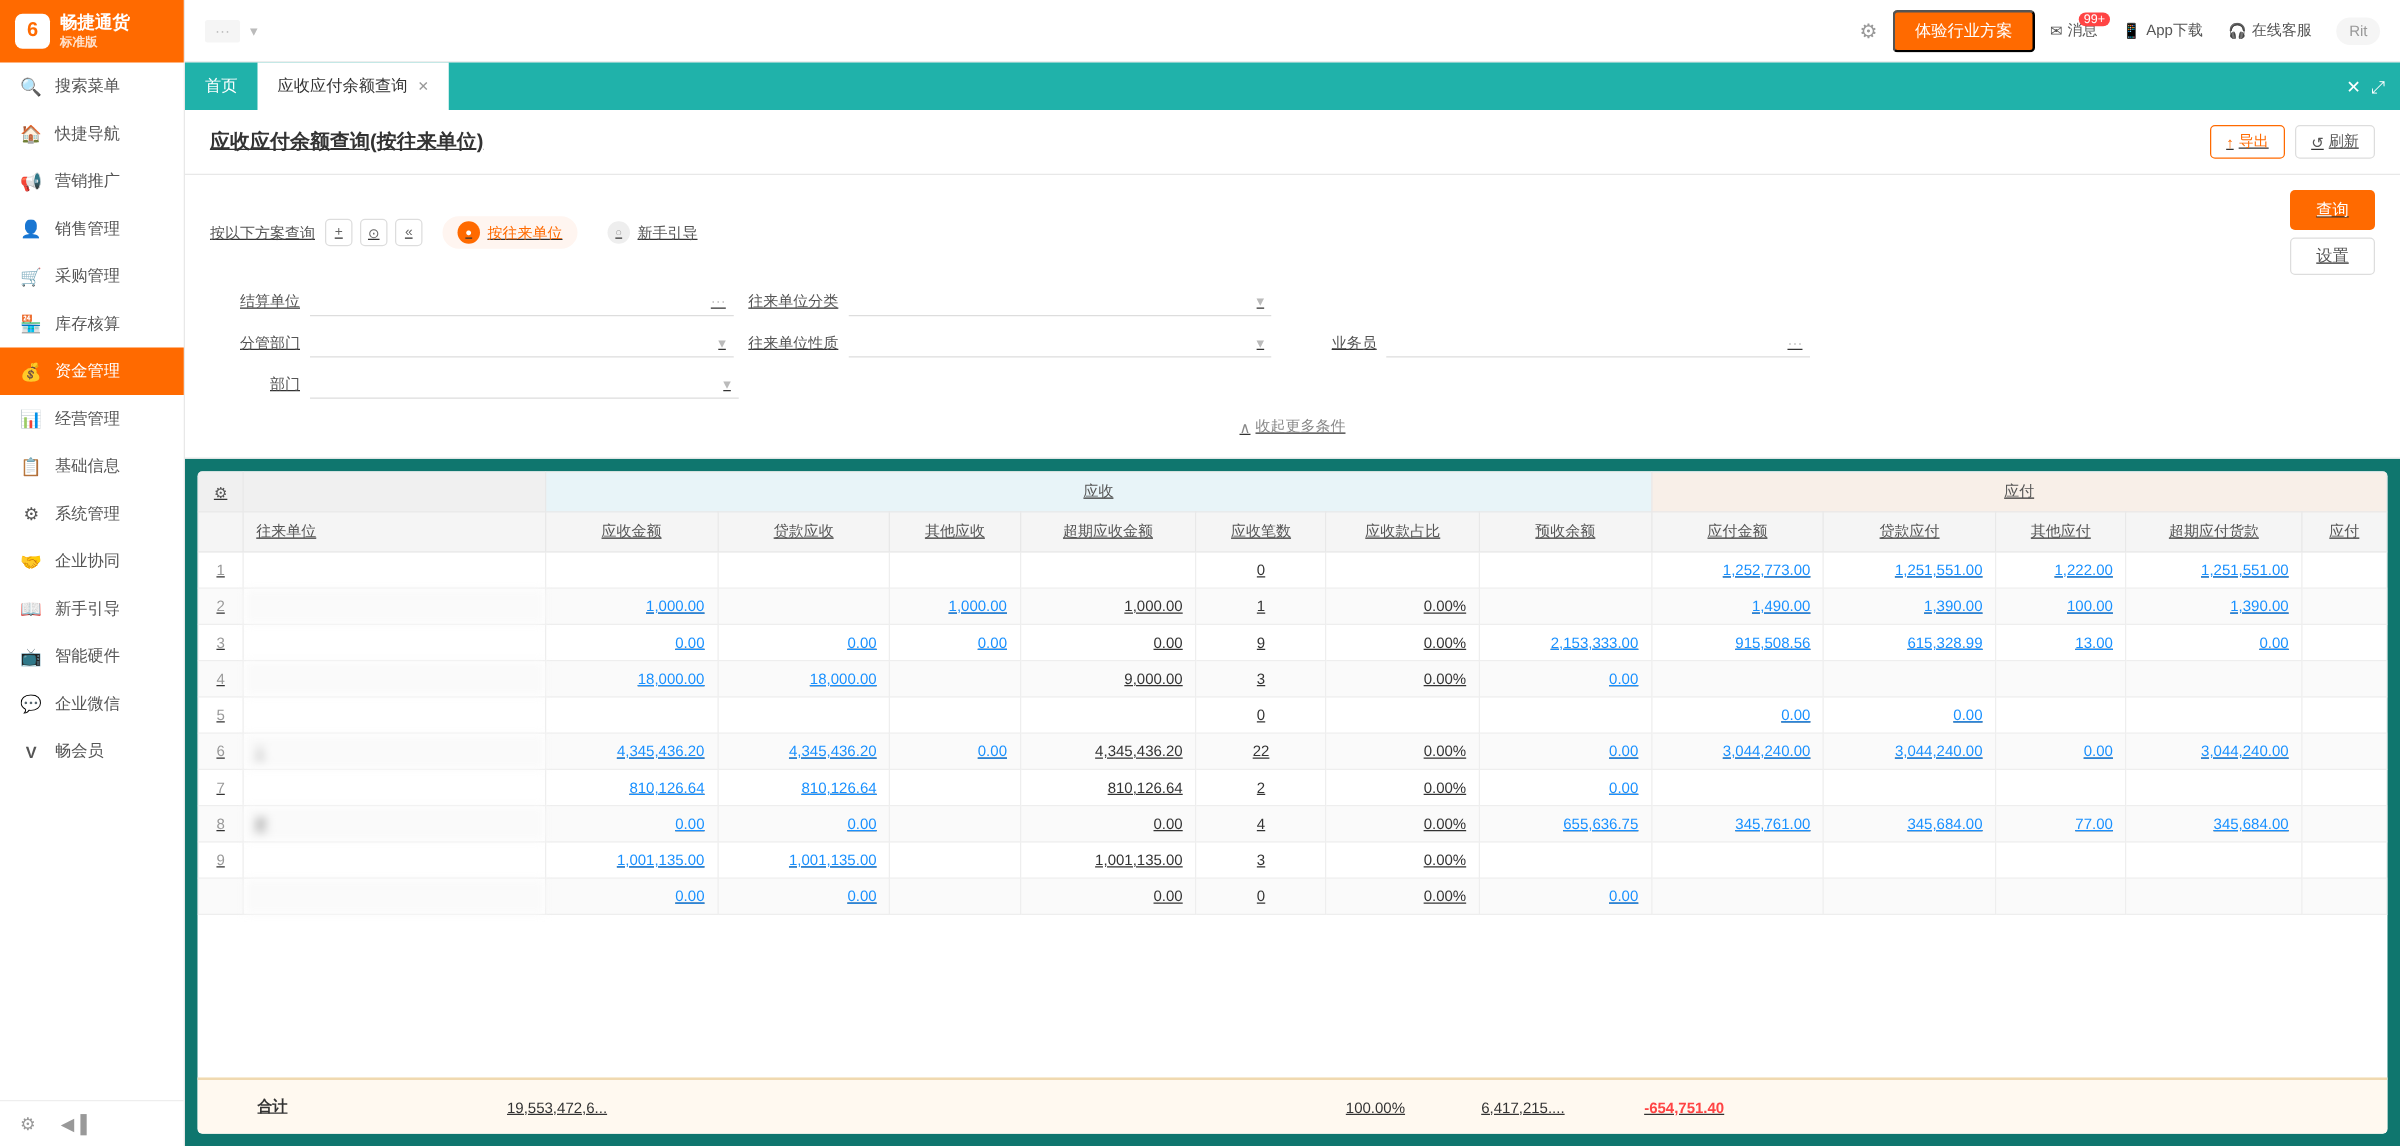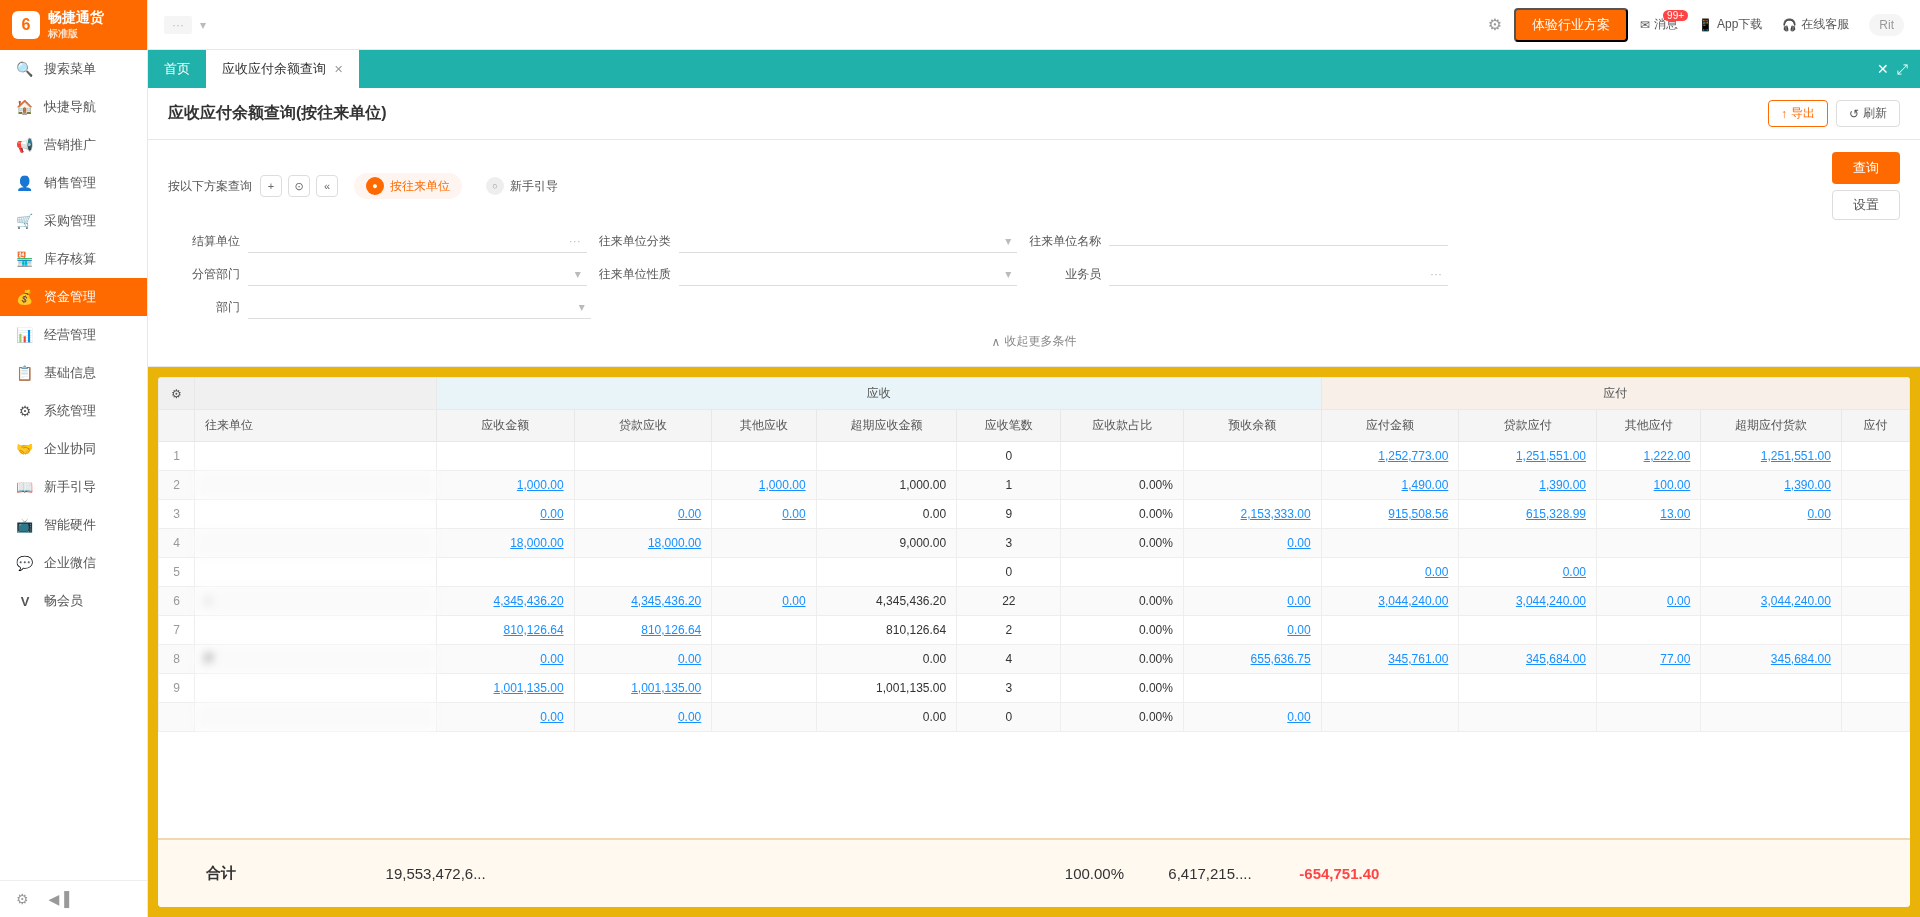--- a/index.html
+++ b/index.html
@@ -72,21 +72,21 @@
       color: #fff; cursor: pointer; font-size: 13px; position: relative;
     }
     .tab.home { background: transparent; }
     .tab.active { background: #fff; color: #333; }
     .tab .tab-close { margin-left: 8px; color: #999; font-size: 11px; }
     .tabbar-actions { margin-left: auto; display: flex; align-items: center; padding-right: 12px; gap: 8px; }
     .tabbar-actions span { color: #fff; cursor: pointer; font-size: 14px; }
 
     
     .content {
-      flex: 1; background: #eab308; overflow: hidden; display: flex; flex-direction: column;
+      flex: 1; background: #0f766e; overflow: hidden; display: flex; flex-direction: column; text-decoration: underline;
     }
 
     
     .page-header {
       background: #fff; padding: 12px 20px 0; border-bottom: 1px solid #e8e8e8;
       display: flex; align-items: center; justify-content: space-between;
     }
     .page-title { font-size: 16px; font-weight: 600; color: #333; padding-bottom: 12px; }
     .page-actions { display: flex; gap: 8px; padding-bottom: 12px; }
     .btn-export {
@@ -355,25 +355,20 @@
           <div class="filter-input" style="flex:1;display:flex;justify-content:space-between;border-bottom:1px solid #ddd;padding:4px 6px;">
             <span></span>
               <span class="fi-dots">···</span>
           </div>
         </div>
         <div class="filter-field">
           <span class="filter-field-label">往来单位分类</span>
           <div class="filter-input" style="flex:1;display:flex;justify-content:space-between;border-bottom:1px solid #ddd;padding:4px 6px;">
             <span></span>
               <span class="fi-arrow">▾</span>
-          </div>
-        </div>
-        <div class="filter-field">
-          <span class="filter-field-label">往来单位名称</span>
-          <div class="filter-input" style="flex:1;border-bottom:1px solid #ddd;padding:4px 6px;">
           </div>
         </div>
       </div>
 
       <div class="filter-row" style="max-width:1280px;">
         <div class="filter-field">
           <span class="filter-field-label">分管部门</span>
           <div class="filter-input" style="flex:1;display:flex;justify-content:space-between;border-bottom:1px solid #ddd;padding:4px 6px;">
             <span></span>
               <span class="fi-arrow">▾</span>
@@ -598,21 +593,21 @@
                 <td></td>
                 <td></td>
                 <td></td>
                 <td></td>
                 <td></td>
               </tr>
             </tbody>
         </table>
       </div>
 
-      <div style="background:#fff9f0;border-top:2px solid #f0d9b0;display:flex;align-items:center;padding:24px 12px;font-size:15px;">
+      <div style="background:#fff9f0;border-top:2px solid #f0d9b0;display:flex;align-items:center;padding:13px 12px;font-size:12px;">
         <span style="min-width:36px;"></span>
         <span style="min-width:160px;font-weight:600;color:#333;">合计</span>
         <span style="flex:1;text-align:right;padding:0 8px;">19,553,472,6...</span>
         <span style="flex:1;text-align:right;padding:0 8px;"></span>
         <span style="flex:1;text-align:right;padding:0 8px;"></span>
         <span style="flex:1;text-align:right;padding:0 8px;"></span>
         <span style="flex:1;text-align:right;padding:0 8px;"></span>
         <span style="flex:1;text-align:right;padding:0 8px;">100.00%</span>
         <span style="flex:1;text-align:right;padding:0 8px;">6,417,215....</span>
         <span style="flex:1;text-align:right;padding:0 8px;color:#ff4444;font-weight:600;">-654,751.40</span>

